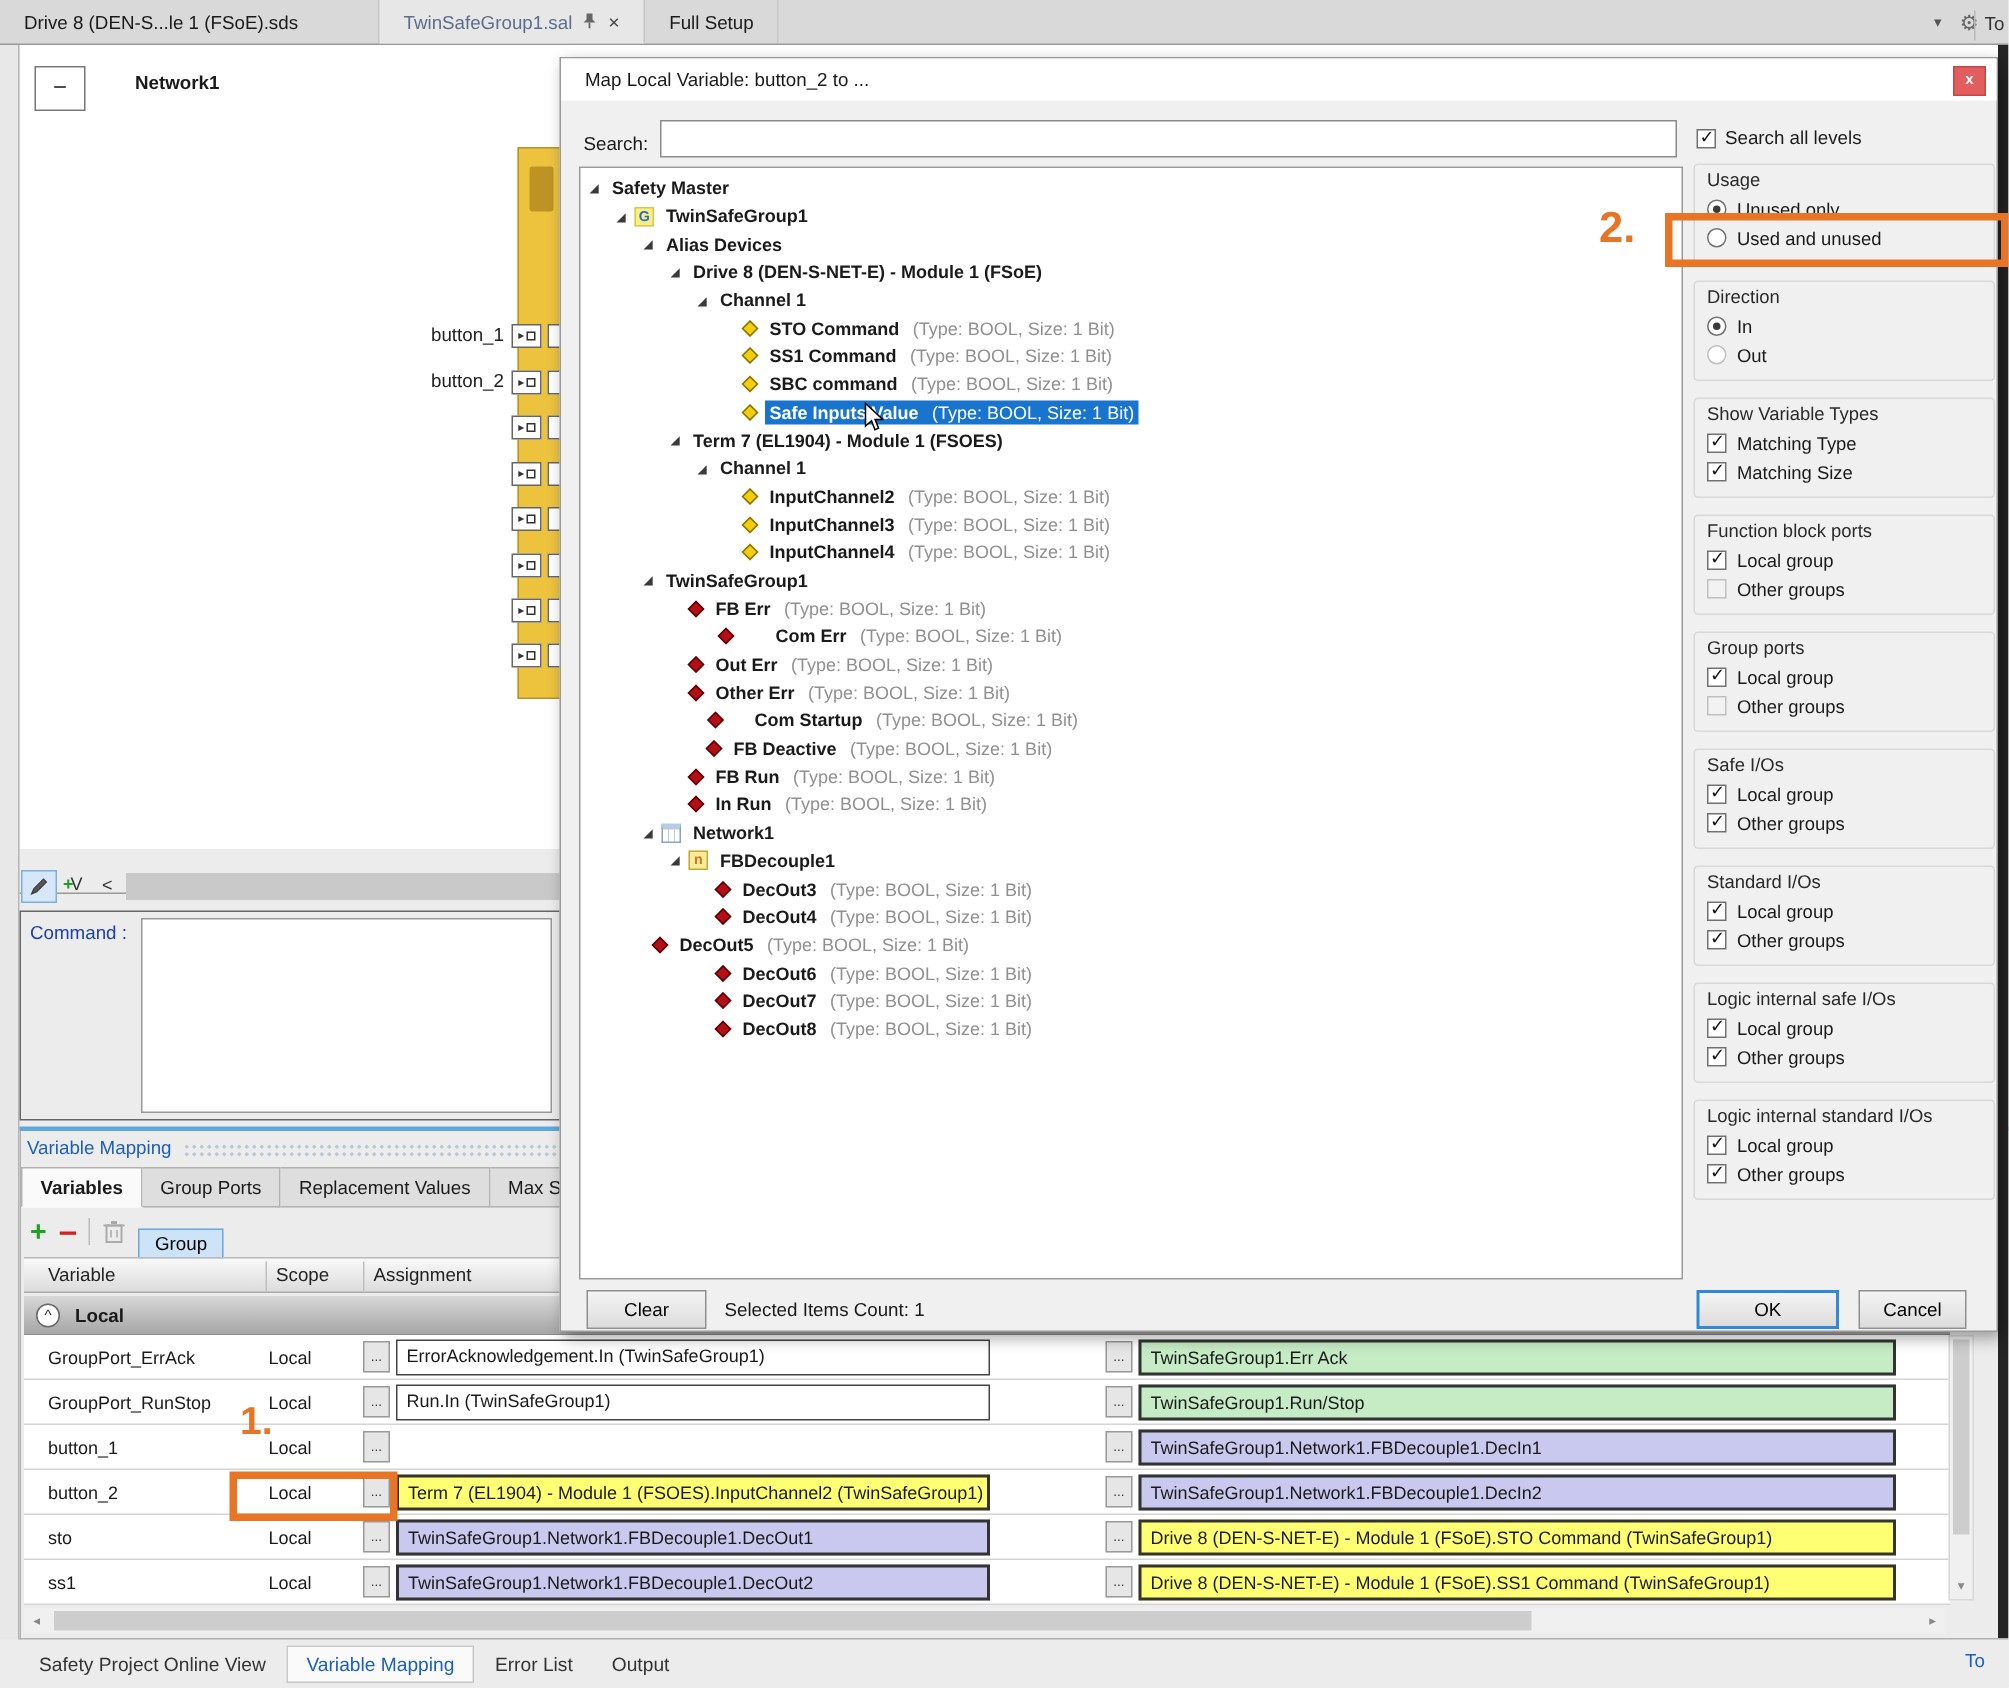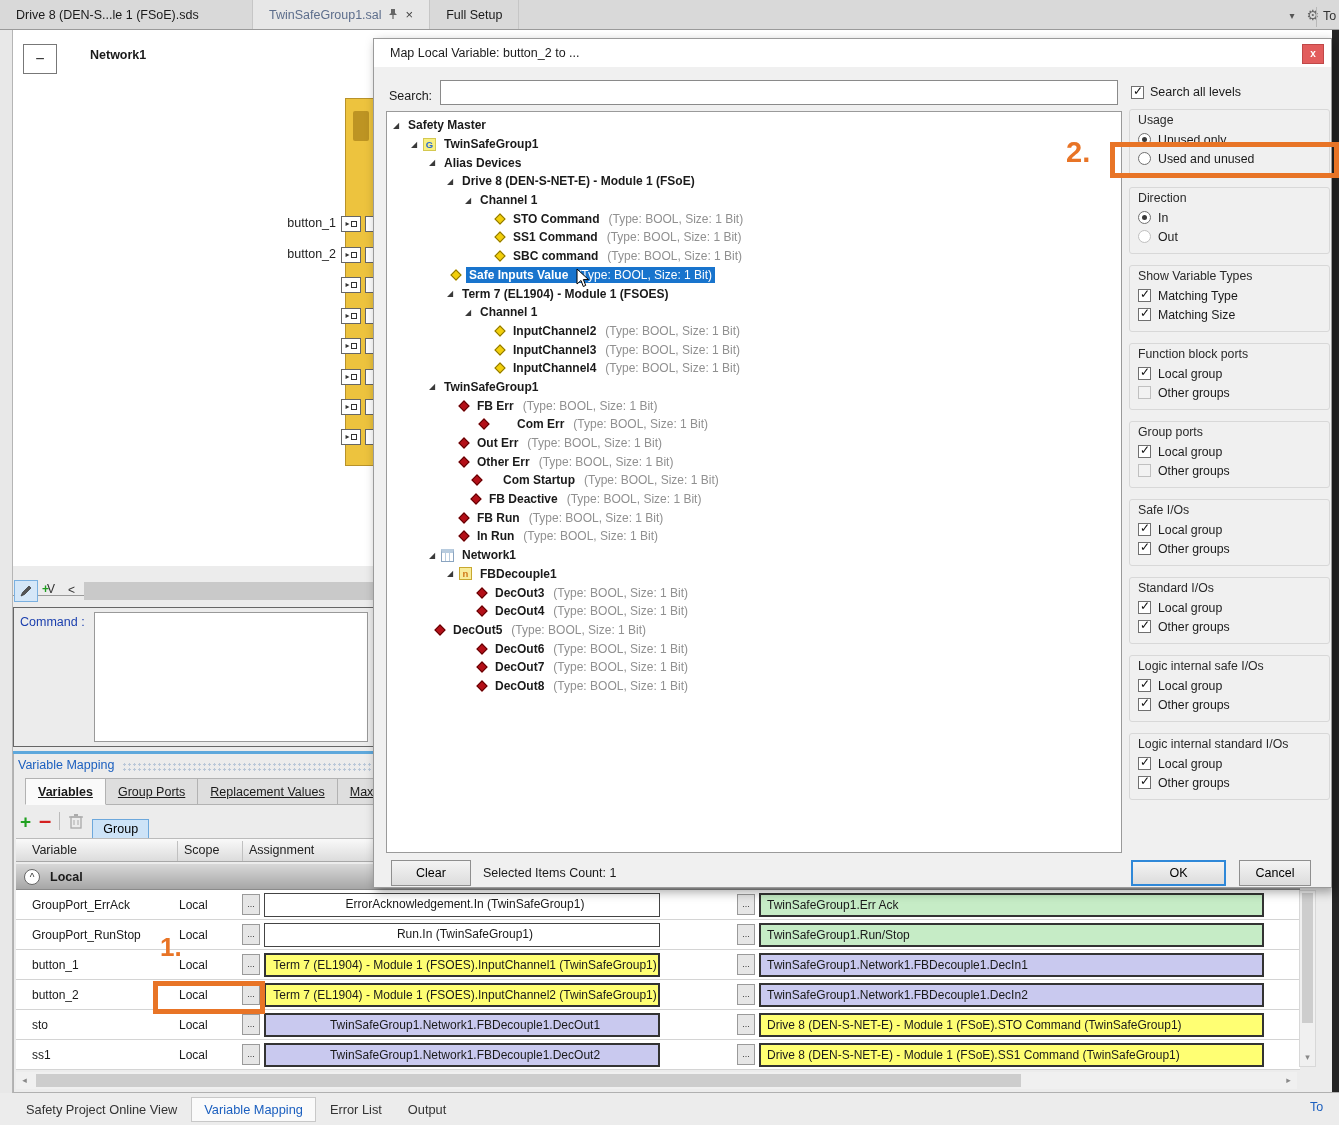--- a/index.html
+++ b/index.html
@@ -40,21 +40,21 @@
   #cmd-grip { left:84px; top:582px; width:290px; height:18px; background:#c9c9c9; }
   #cmd-panel { left:13px; top:607px; width:361px; height:140px; border:1px solid #666; background:#ececec; }
   #cmd-label { left:6px; top:7px; color:#1b3fae; font-size:12.5px; }
   #cmd-text { position:absolute; left:80px; top:4px; width:274px; height:130px; border:1px solid #999; background:#fff; resize:none; font-family:"Liberation Sans",sans-serif; }
 
   
   #vm-accent { left:13px; top:751px; width:1326px; height:3px; background:#5ea8dc; }
   #vm-panel { left:13px; top:754px; width:1326px; height:339px; background:#ececec; border-left:1px solid #b0b0b0; border-bottom:1px solid #b0b0b0; }
   #vm-title { left:4px; top:4px; color:#1b5fbf; font-size:12.5px; }
   #vm-dots { left:108px; top:8px; width:540px; height:10px; background:radial-gradient(#b9c7d8 1px, transparent 1.2px); background-size:5px 5px; }
-  #vm-tabs { left:11px; top:24px; height:27px; display:flex; align-items:stretch;text-decoration:underline; }
+  #vm-tabs { left:0; top:24px; height:27px; display:flex; align-items:stretch; }
   .vm-tab { padding:0 12px; display:flex; align-items:center; background:#dedede; border:1px solid #b2b2b2; border-left:none; font-size:12.5px; white-space:nowrap; }
   .vm-tab:first-child { border-left:1px solid #b2b2b2; }
   .vm-tab.active { background:#fafafa; border-bottom-color:#fafafa; font-weight:bold; }
   #vm-toolbar { left:2px; top:53px; height:28px; display:flex; align-items:center; gap:8px; padding-left:4px; }
   .tool-plus { color:#21a121; font-size:19px; font-weight:bold; line-height:1; }
   .tool-minus { color:#d42020; font-size:22px; font-weight:bold; line-height:0.8; }
   .tool-sep { width:1px; height:18px; background:#bbb; }
   #group-btn { background:#cde3f7; border:1px solid #6da8dc; padding:2px 10px; font-size:12.5px;margin-top:16px; }
   
   #vm-header { left:2px; top:84px; width:1284px; height:24px; background:linear-gradient(#f9f9f9,#dcdcdc); border-top:1px solid #bbb; border-bottom:1px solid #a8a8a8; }
@@ -64,21 +64,21 @@
   #vm-grouprow { left:2px; top:110px; width:1284px; height:26px; background:linear-gradient(#d8d8d8,#a6a6a6); border-bottom:1px solid #8a8a8a; display:flex; align-items:center; }
   #vm-grouprow .circ { width:16px; height:16px; margin-left:8px; border-radius:50%; background:#fff; border:1px solid #666; color:#333; font-size:10px; text-align:center; line-height:15px; }
   #vm-grouprow .glabel { font-weight:bold; margin-left:10px; font-size:12.5px; }
   
   #vm-rows { left:2px; top:136px; width:1284px; }
   .vrow { position:relative; height:30px; background:#fff; border-bottom:1px solid #d4d4d4; }
   .vrow .vname { position:absolute; left:16px; top:8px; }
   .vrow .vscope { position:absolute; left:163px; top:8px; }
   .dots-btn { position:absolute; top:4px; width:18px; height:21px; background:#e6e6e6; border:1px solid #9a9a9a; font-size:9px; text-align:center; line-height:18px; color:#333; }
   .a-box { position:absolute; top:3px; height:24px; line-height:20px; padding-left:6px; white-space:nowrap; overflow:hidden; }
-  .a1 { left:248px; width:396px;text-align:center; }
+  .a1 { left:248px; width:396px; }
   .a2 { left:743px; width:505px; }
   .st-white { background:#fff; border:1px solid #444; }
   .st-green { background:#c6ecc6; border:2px solid #333; }
   .st-yellow { background:#ffff73; border:2px solid #333; }
   .st-lavender { background:#c9c9ef; border:2px solid #333; }
   
   #vm-vscroll { left:1285px; top:136px; width:17px; height:177px; background:#f0f0f0; border:1px solid #d8d8d8; }
   #vm-vscroll .thumb { position:absolute; left:2px; top:2px; width:11px; height:130px; background:#cdcdcd; }
   #vm-vscroll .dn { position:absolute; left:0px; top:158px; width:15px; height:17px; color:#888; font-size:9px; text-align:center; line-height:17px; }
   #vm-hscroll { left:2px; top:318px; width:1281px; height:17px; background:#f0f0f0; }
@@ -285,21 +285,20 @@
         <span class="vscope">Local</span>
         <span class="dots-btn" style="left: 226px;">...</span>
         <span class="a-box a1 st-white">Run.In (TwinSafeGroup1)</span>
         <span class="dots-btn" style="left: 721px;">...</span>
         <span class="a-box a2 st-green">TwinSafeGroup1.Run/Stop</span>
       </div>
       <div class="vrow">
         <span class="vname">button_1</span>
         <span class="vscope">Local</span>
         <span class="dots-btn" style="left: 226px;">...</span>
-        <span class="a-box a1 st-yellow">Term 7 (EL1904) - Module 1 (FSOES).InputChannel1 (TwinSafeGroup1)</span>
         <span class="dots-btn" style="left: 721px;">...</span>
         <span class="a-box a2 st-lavender">TwinSafeGroup1.Network1.FBDecouple1.DecIn1</span>
       </div>
       <div class="vrow">
         <span class="vname">button_2</span>
         <span class="vscope">Local</span>
         <span class="dots-btn" style="left: 226px;">...</span>
         <span class="a-box a1 st-yellow">Term 7 (EL1904) - Module 1 (FSOES).InputChannel2 (TwinSafeGroup1)</span>
         <span class="dots-btn" style="left: 721px;">...</span>
         <span class="a-box a2 st-lavender">TwinSafeGroup1.Network1.FBDecouple1.DecIn2</span>
@@ -401,21 +400,21 @@
         </span>
       </div>
       <div class="titem" style="padding-left: 96px;">
         <span class="noarrow"></span>
         <span class="diamond yd"></span>
         <span class="tlabel">
           <span class="tname">SBC command</span>
           <span class="ttype">(Type: BOOL, Size: 1 Bit)</span>
         </span>
       </div>
-      <div class="titem sel" style="padding-left: 52px;">
+      <div class="titem sel" style="padding-left: 96px;">
         <span class="noarrow"></span>
         <span class="diamond yd"></span>
         <span class="tlabel">
           <span class="tname">Safe Inputs Value</span>
           <span class="ttype">(Type: BOOL, Size: 1 Bit)</span>
         </span>
       </div>
       <div class="titem" style="padding-left: 60px;">
         <span class="arrow">◢</span>
         <span class="tlabel">

